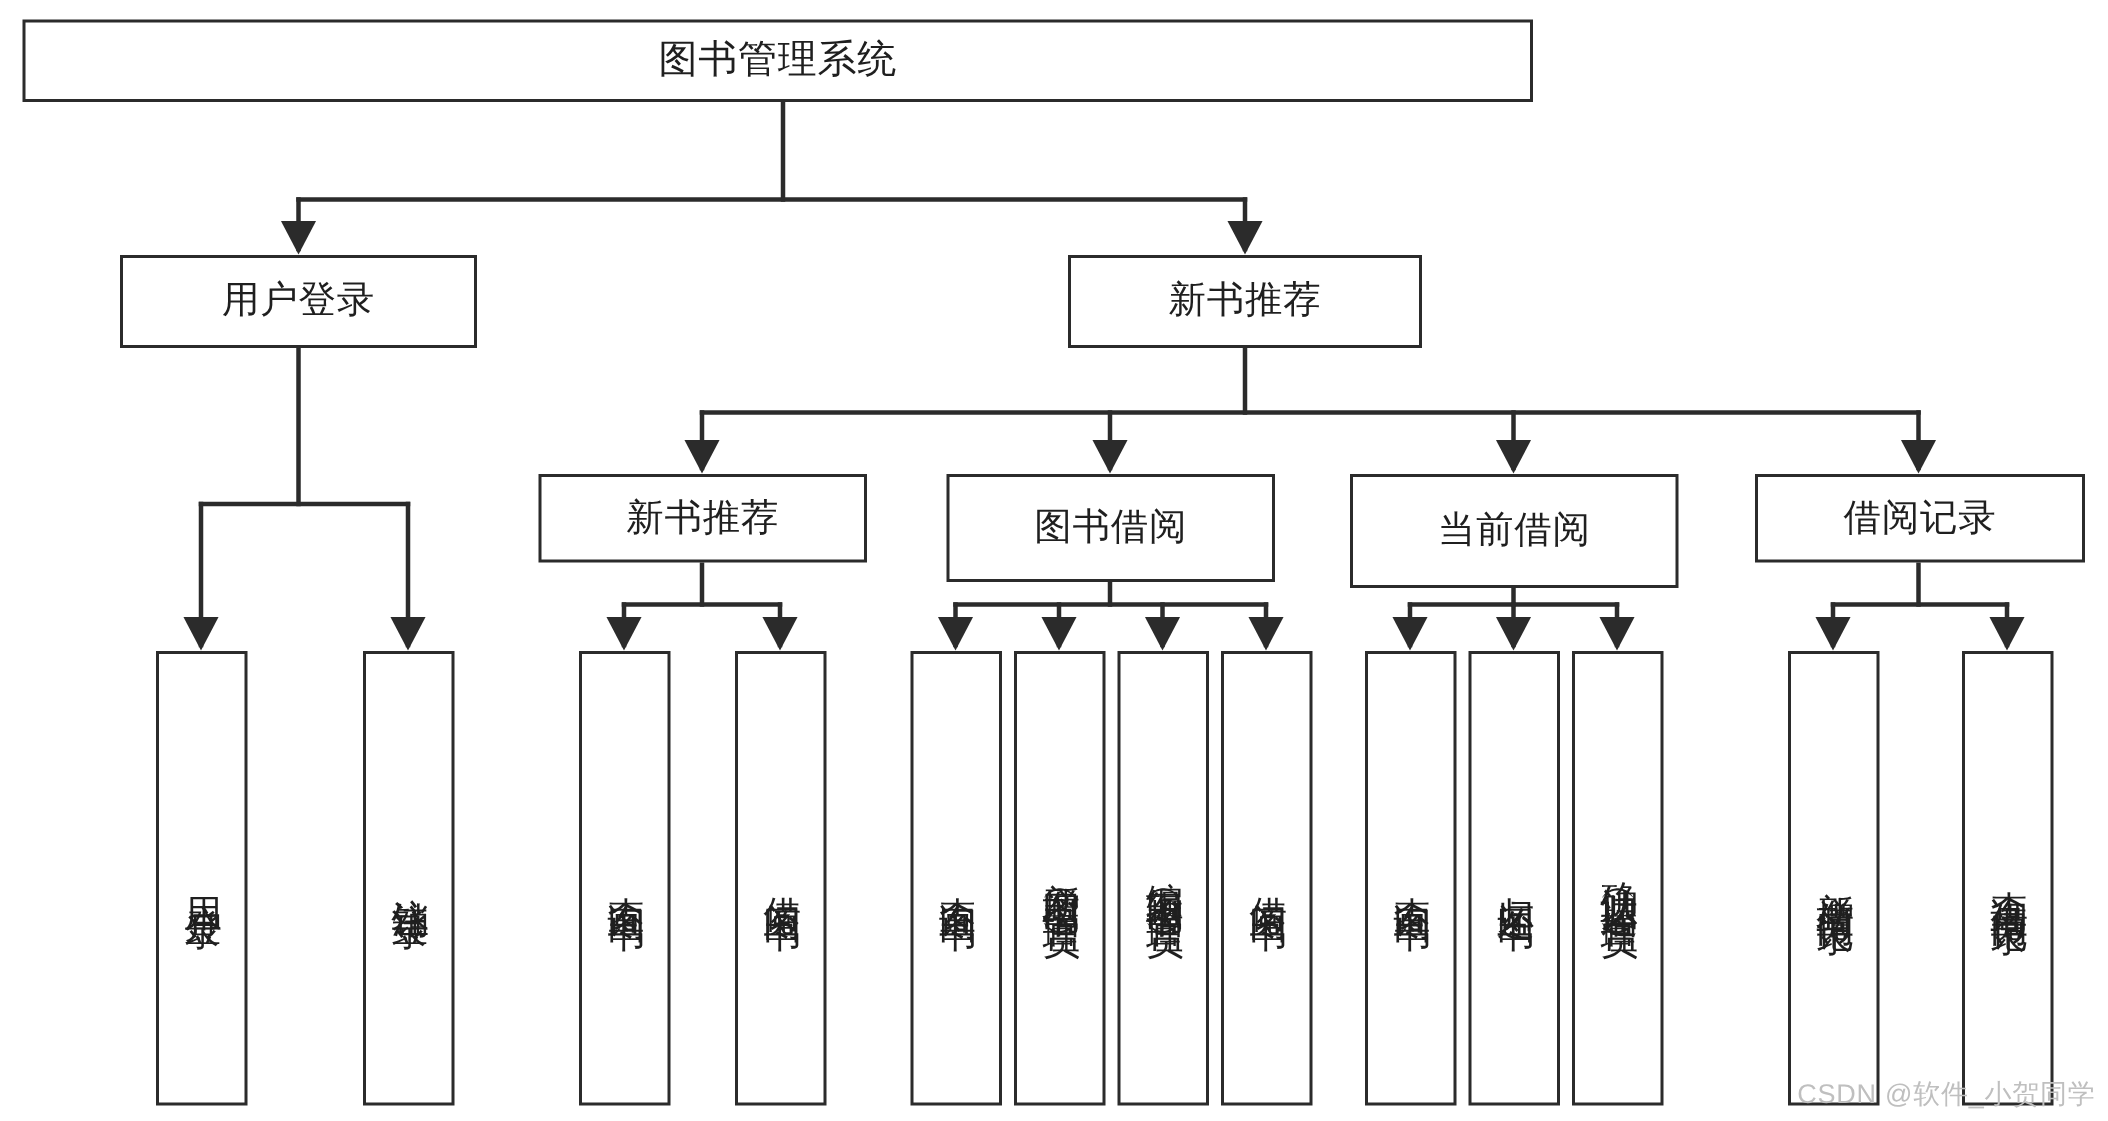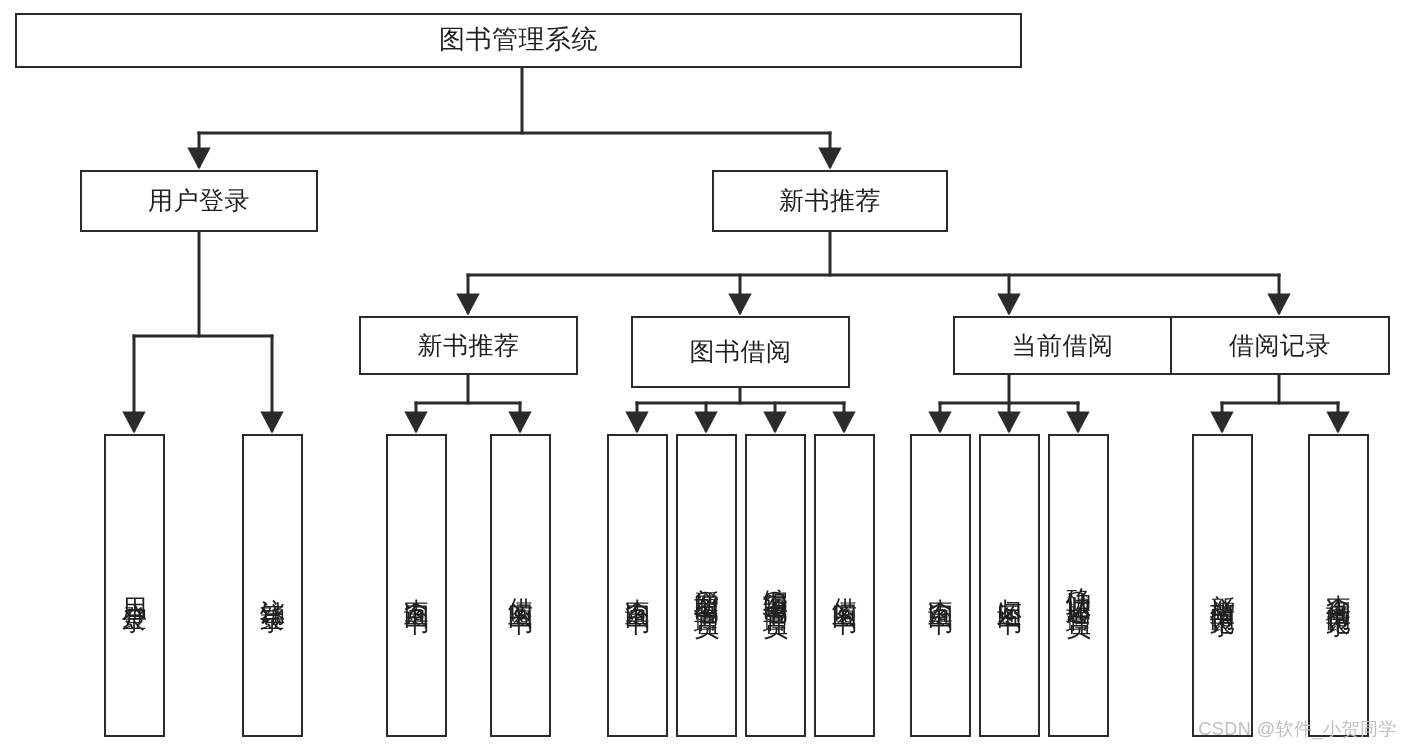--- a/index.html
+++ b/index.html
@@ -146,21 +146,21 @@
   </div>
 
   <div class="node h" style="left:359px; top:316px; width:219px; height:59px;">
     <span class="node-label">新书推荐</span>
   </div>
 
   <div class="node h" style="left:631px; top:316px; width:219px; height:72px;">
     <span class="node-label">图书借阅</span>
   </div>
 
-  <div class="node h" style="left:953px; top:316px; width:219px; height:59px;">
+  <div class="node h" style="left:900px; top:316px; width:219px; height:76px;">
     <span class="node-label">当前借阅</span>
   </div>
 
   <div class="node h" style="left:1170px; top:316px; width:220px; height:59px;">
     <span class="node-label">借阅记录</span>
   </div>
 
   <div class="node v" style="left:104px; top:434px; width:61px; height:303px;">
     <span class="node-label">用户登录</span>
   </div>

